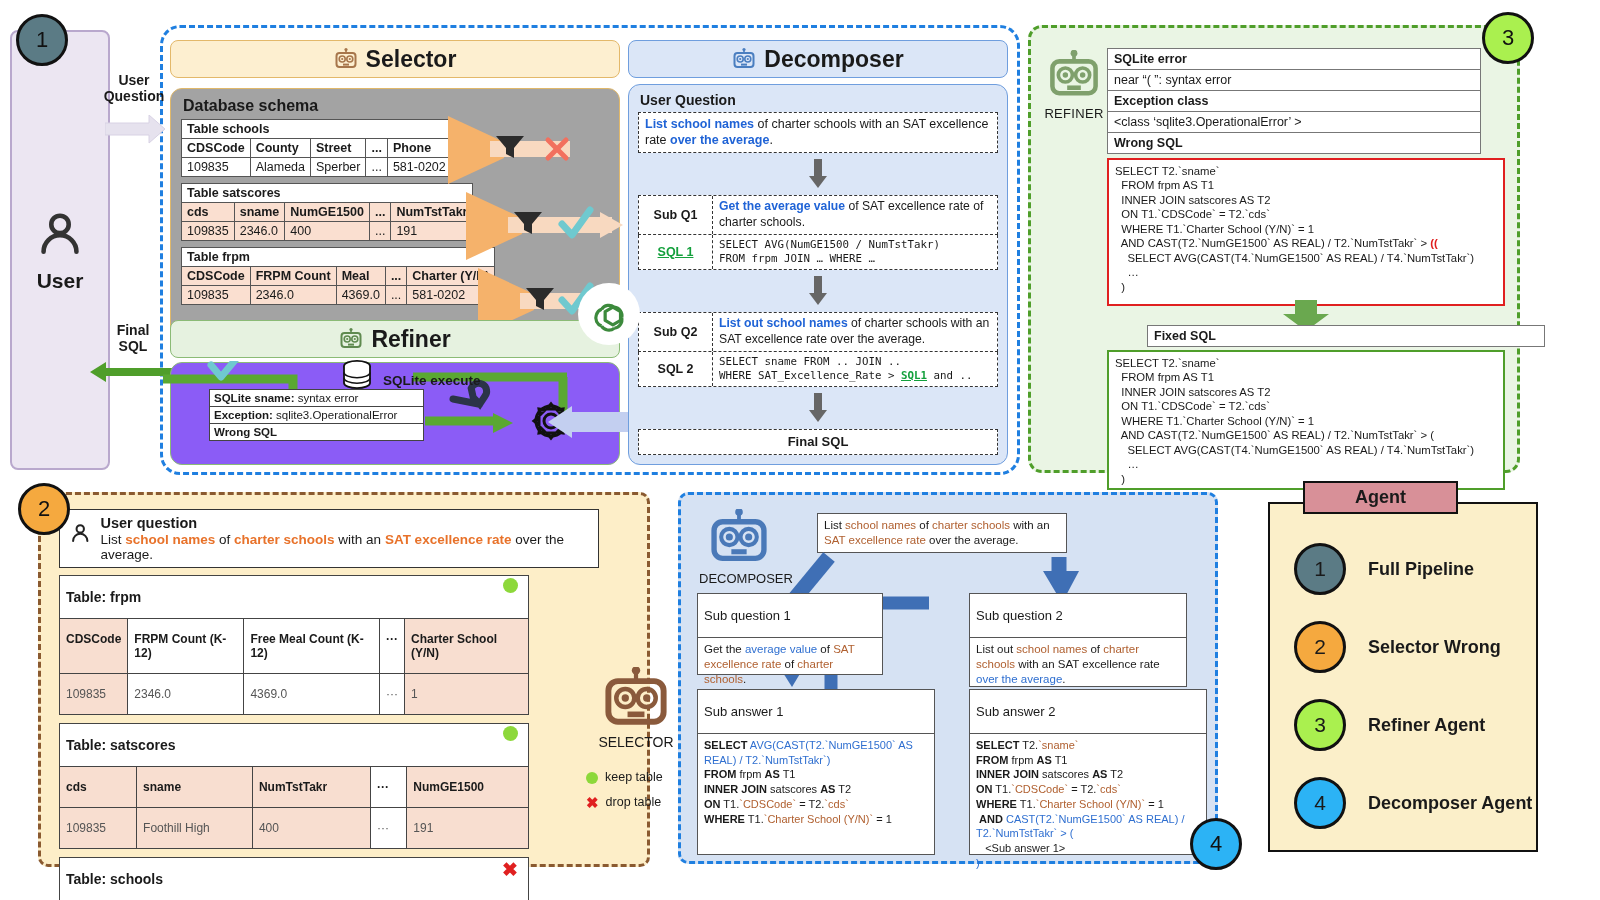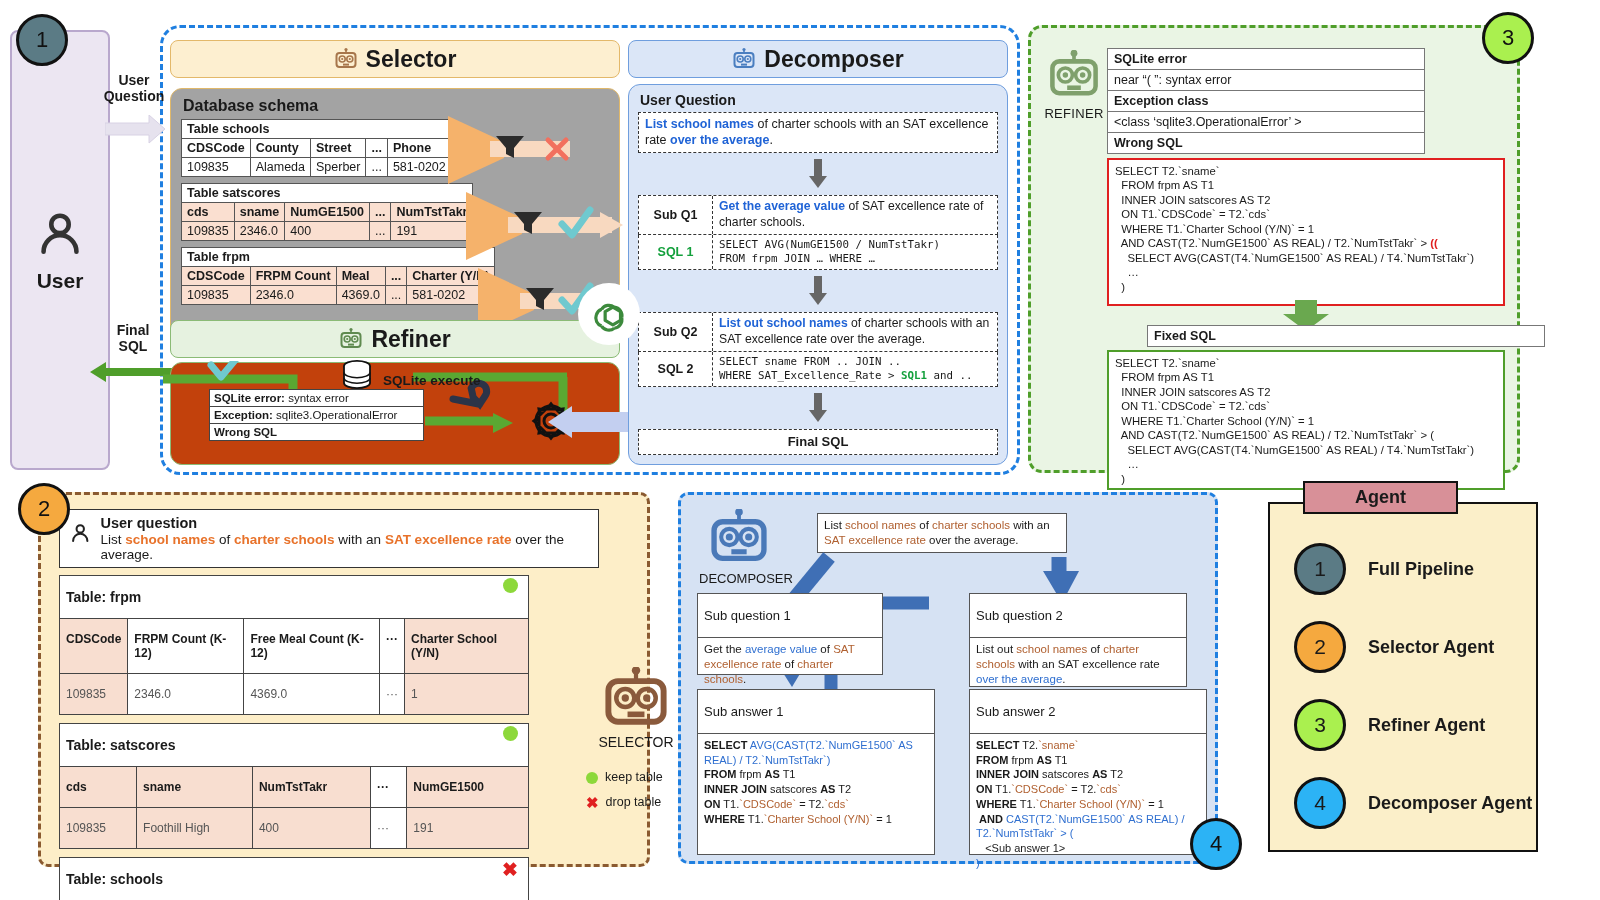--- a/index.html
+++ b/index.html
@@ -56,21 +56,21 @@
   table.schema { border-collapse:collapse; font-size:12.5px; background:#fff; margin-bottom:6px;}
   table.schema td { border:1px solid #555; padding:2px 5px; white-space:nowrap; }
   table.schema td.hdr { font-weight:bold; }
   table.schema tr.title td { font-weight:bold; background:#fff; }
   table.schema.tinted td.hdr, table.schema.tinted td.val { background:#fadfd0; }
 
   
   #refiner-wrap { left:170px; top:320px; width:450px; height:145px; }
   #ref-body {
     position:absolute; left:0; top:42px; width:450px; height:103px;
-    background:#c2410c; border:1.5px solid #8bbb76; border-radius:12px;
+    background:#8b5cf6; border:1.5px solid #8bbb76; border-radius:12px;
   }
   #err-table {
     position:absolute; left:38px; top:26px; width:215px;
     border-collapse:collapse; font-size:11.5px; background:#fff;
   }
   #err-table td { border:1.2px solid #444; padding:2px 4px; white-space:nowrap; }
   #err-table b { font-weight:bold; }
 
   
   #dec-wrap { left:628px; top:40px; width:380px; height:425px; }
@@ -79,34 +79,34 @@
     background:#dbe6f7; border:1.5px solid #6f9ede; border-radius:12px; padding:7px 9px;
   }
   #dec-body .sectitle { font-weight:bold; font-size:14px; margin:0 0 4px 2px; }
   .dashbox { border:1.5px dashed #333; background:#fff; padding:4px 6px; font-size:12.5px; line-height:1.25; }
   .subrow { display:flex; border:1.5px dashed #333; background:#fff; }
   .subrow .lbl { width:74px; flex:none; display:flex; align-items:center; justify-content:center;
                  font-weight:bold; font-size:12.5px; border-right:1.5px dashed #333; }
   .subrow .cnt { padding:3px 6px; font-size:12.2px; line-height:1.3; flex:1; }
   .subrow .cnt.mono { font-family:"DejaVu Sans Mono", monospace; font-size:10.8px; }
   .blue { color:#1f63d6; font-weight:bold; }
-  .green { color:#13a03c; font-weight:bold; }
+  .green { color:#13a03c; font-weight:bold;text-decoration:underline; }
   .darrow { width:18px; height:30px; margin:6px auto; position:relative; }
   .darrow:before { content:""; position:absolute; left:5px; top:0; width:8px; height:18px; background:#666; }
   .darrow:after { content:""; position:absolute; left:0; top:17px; border-left:9px solid transparent;
                   border-right:9px solid transparent; border-top:12px solid #666; }
 
   
   #panel3 {
     left:1028px; top:25px; width:492px; height:448px;
     border:3px dashed #4f9e2a; border-radius:14px; background:#eaf5e4;
   }
   #refiner-icon-col { left:12px; top:22px; width:62px; text-align:center; }
   #refiner-icon-col .rlbl { font-size:13px; margin-top:2px; letter-spacing:.3px; }
-  table.errtbl { position:absolute; left:76px; top:20px; width:318px;
+  table.errtbl { position:absolute; left:76px; top:20px; width:374px;
                  border-collapse:collapse; background:#fff; font-size:12.5px; }
   table.errtbl td { border:1px solid #777; padding:3px 6px; }
   table.errtbl td.b { font-weight:bold; }
   .sqlbox { position:absolute; left:76px; top:130px; width:398px; height:148px;
             background:#fff; border:2px solid #e02020; font-size:11.3px;
             line-height:1.28; padding:4px 6px; white-space:pre; }
   .sqlbox.fixed { top:322px; height:140px; border:2px solid #4f9e2a; }
   .fixedhdr { position:absolute; left:76px; top:297px; width:398px; background:#fff;
               border:1.5px solid #777; font-size:12.5px; font-weight:bold; padding:3px 6px;margin-left:40px; }
   .red { color:#e02020; font-weight:bold; }
@@ -348,21 +348,21 @@
     </svg>
     <svg class="abs" style="left:170px; top:-4px;" width="48" height="34">
       <ellipse cx="16" cy="7" rx="13" ry="5.2" fill="#fff" stroke="#111" stroke-width="1.8"></ellipse>
       <path d="M3 7 V24 a13 5.2 0 0 0 26 0 V7" fill="#fff" stroke="#111" stroke-width="1.8"></path>
       <path d="M3 13.5 a13 5.2 0 0 0 26 0 M3 19 a13 5.2 0 0 0 26 0" fill="none" stroke="#111" stroke-width="1.4"></path>
     </svg>
     <div class="abs" style="left:212px; top:10px; font-weight:bold; font-size:13.5px;">SQLite execute</div>
     <table id="err-table">
         <tbody id="err-rows">
           <tr>
-            <td><b>SQLite error:</b><span> syntax error</span></td>
+            <td><b>SQLite sname:</b><span> syntax error</span></td>
           </tr>
           <tr>
             <td><b>Exception:</b><span> sqlite3.OperationalError</span></td>
           </tr>
           <tr>
             <td><b>Wrong SQL</b></td>
           </tr>
         </tbody>
       </table>
   </div>
@@ -654,21 +654,21 @@
   </div>
 
 <div class="abs" id="legend-box">
   <div style="padding-top:26px;" id="legend-rows">
       <div class="lgrow">
         <div class="lgcircle" style="background: rgb(91, 123, 133);">1</div>
         <div class="lglabel">Full Pipeline</div>
       </div>
       <div class="lgrow">
         <div class="lgcircle" style="background: rgb(245, 169, 63);">2</div>
-        <div class="lglabel">Selector Agent</div>
+        <div class="lglabel">Selector Wrong</div>
       </div>
       <div class="lgrow">
         <div class="lgcircle" style="background: rgb(170, 240, 79);">3</div>
         <div class="lglabel">Refiner Agent</div>
       </div>
       <div class="lgrow">
         <div class="lgcircle" style="background: rgb(44, 179, 245);">4</div>
         <div class="lglabel">Decomposer Agent</div>
       </div>
     </div>

